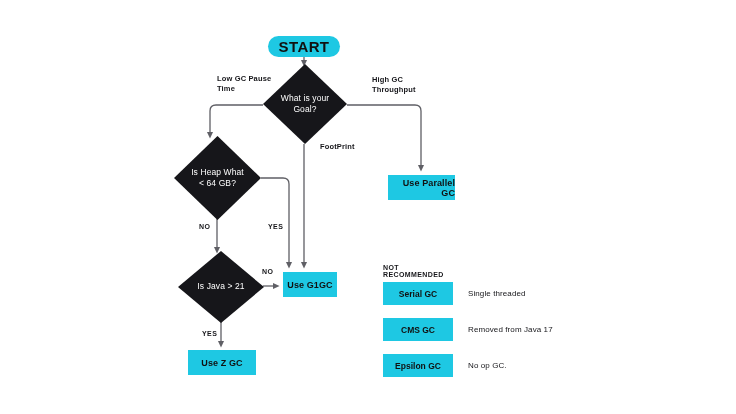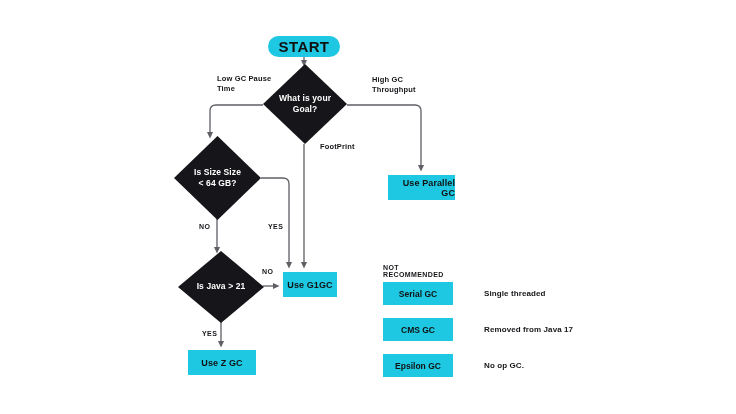--- a/index.html
+++ b/index.html
@@ -73,21 +73,21 @@
   .diamond .dtext {
     position: absolute;
     left: 0; top: 0;
     width: 100%;
     height: 100%;
     display: flex;
     flex-direction: column;
     align-items: center;
     justify-content: center;
     color: #ffffff;
-    font-weight: bold;
+    font-weight: normal;
     font-size: 8.5px;
     line-height: 1.3;
     letter-spacing: 0.1px;
     pointer-events: none;
   }
 
   
   .edge-label {
     position: absolute;
     color: #16161a;
@@ -128,23 +128,23 @@
     height: 23px;
     background: #1ec8e3;
     color: #111111;
     font-weight: bold;
     font-size: 8.5px;
     display: flex;
     align-items: center;
     justify-content: center;
   }
   .legend-desc {
-    margin-left: 31px;
+    margin-left: 15px;
     font-size: 8px;
-    font-weight: bold;
+    font-weight: normal;
     color: #16161a;
     letter-spacing: 0.1px;
     white-space: nowrap;
   }
 </style>
 </head>
 <body>
 
 <div id="canvas">
 
@@ -180,21 +180,21 @@
     <div class="shape"></div>
     <div class="dtext">
       <span>What is your</span>
       <span>Goal?</span>
     </div>
   </div>
 
   <div class="diamond" style="left:174px; top:136px; width:87px; height:84px;">
     <div class="shape"></div>
     <div class="dtext">
-      <span>Is Size Size</span>
+      <span>Is Heap What</span>
       <span>&lt; 64 GB?</span>
     </div>
   </div>
 
   <div class="diamond" style="left:178px; top:251px; width:86px; height:72px;">
     <div class="shape"></div>
     <div class="dtext">
       <span>Is Java &gt; 21</span>
     </div>
   </div>

